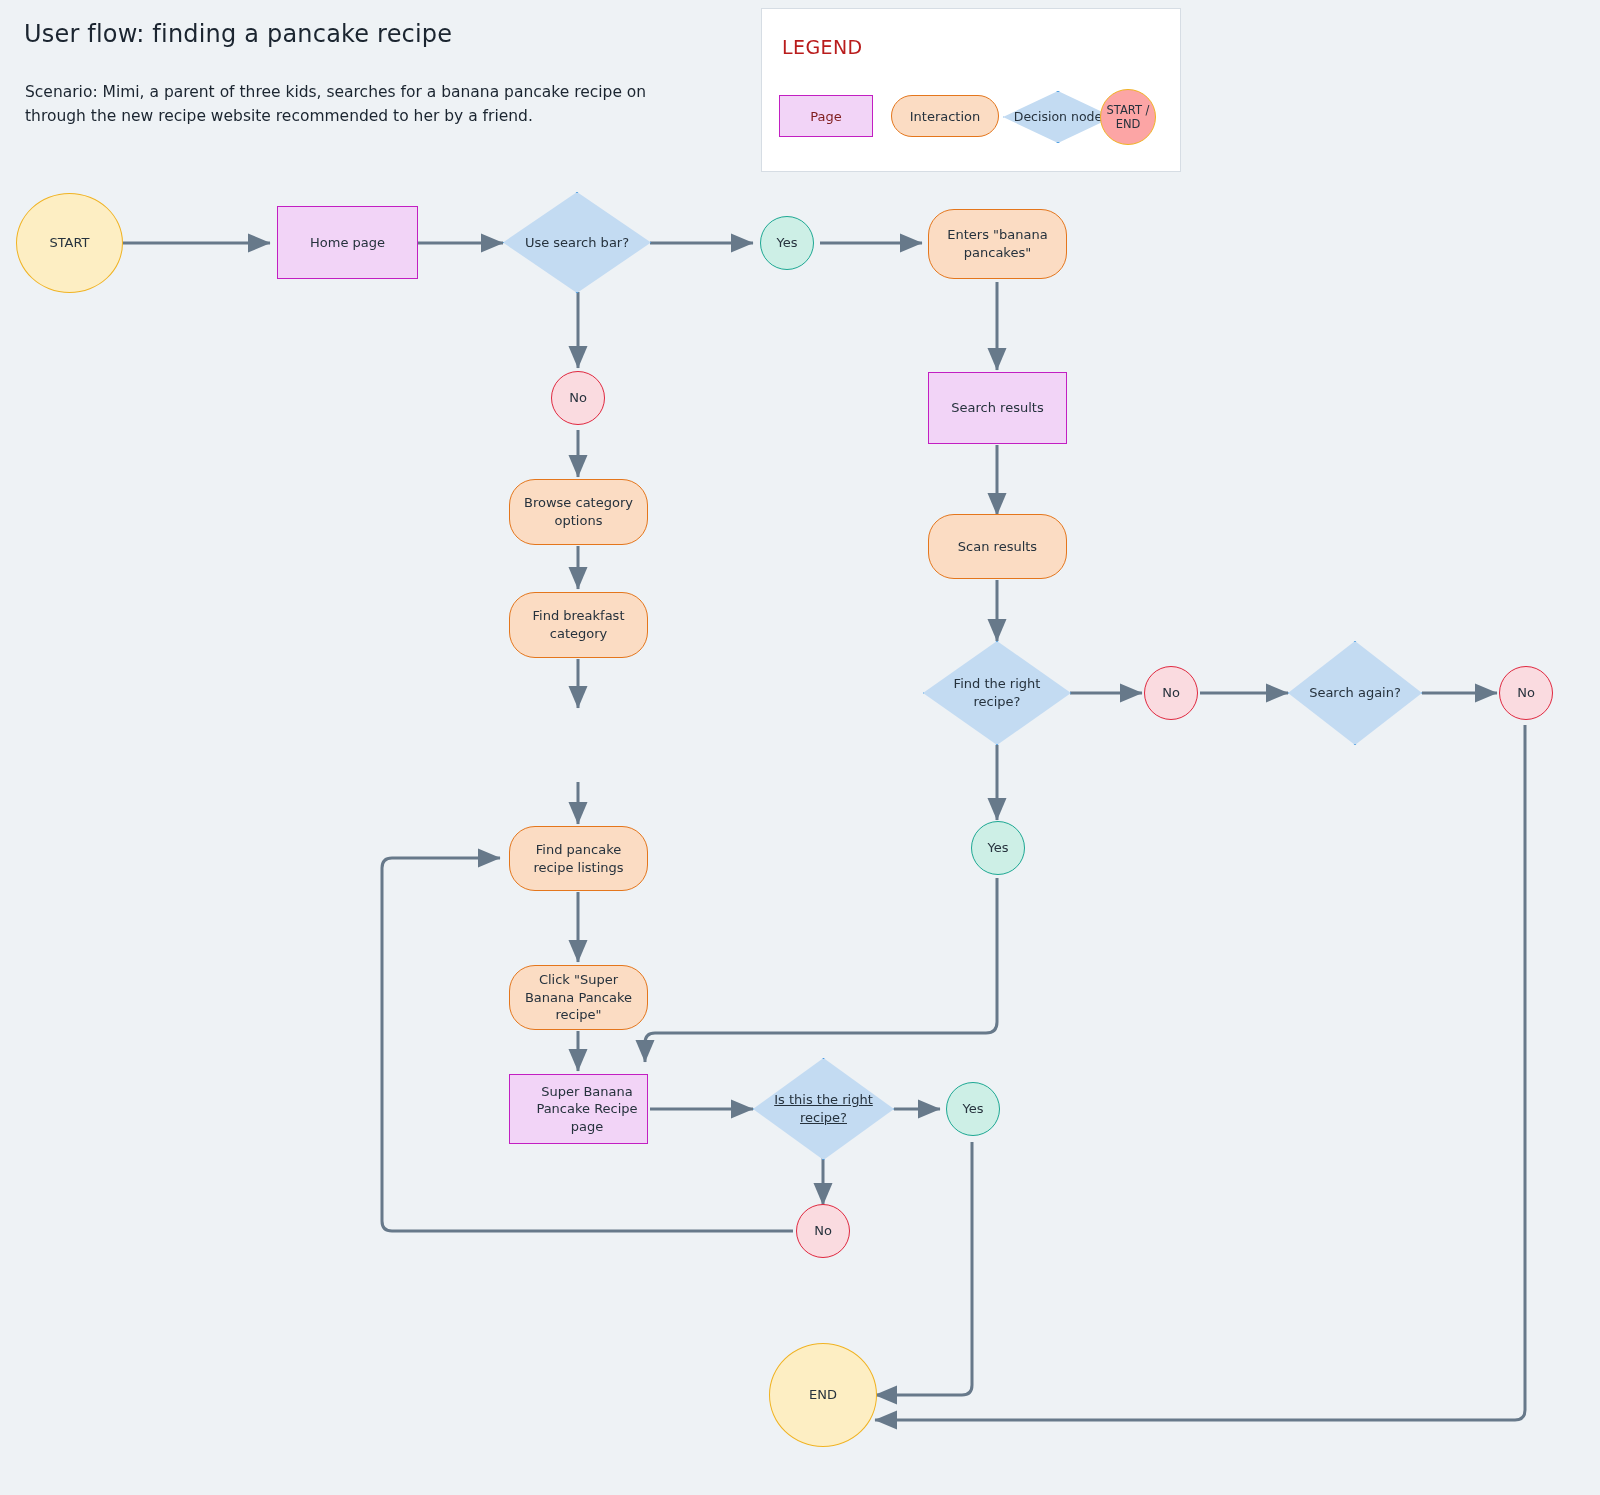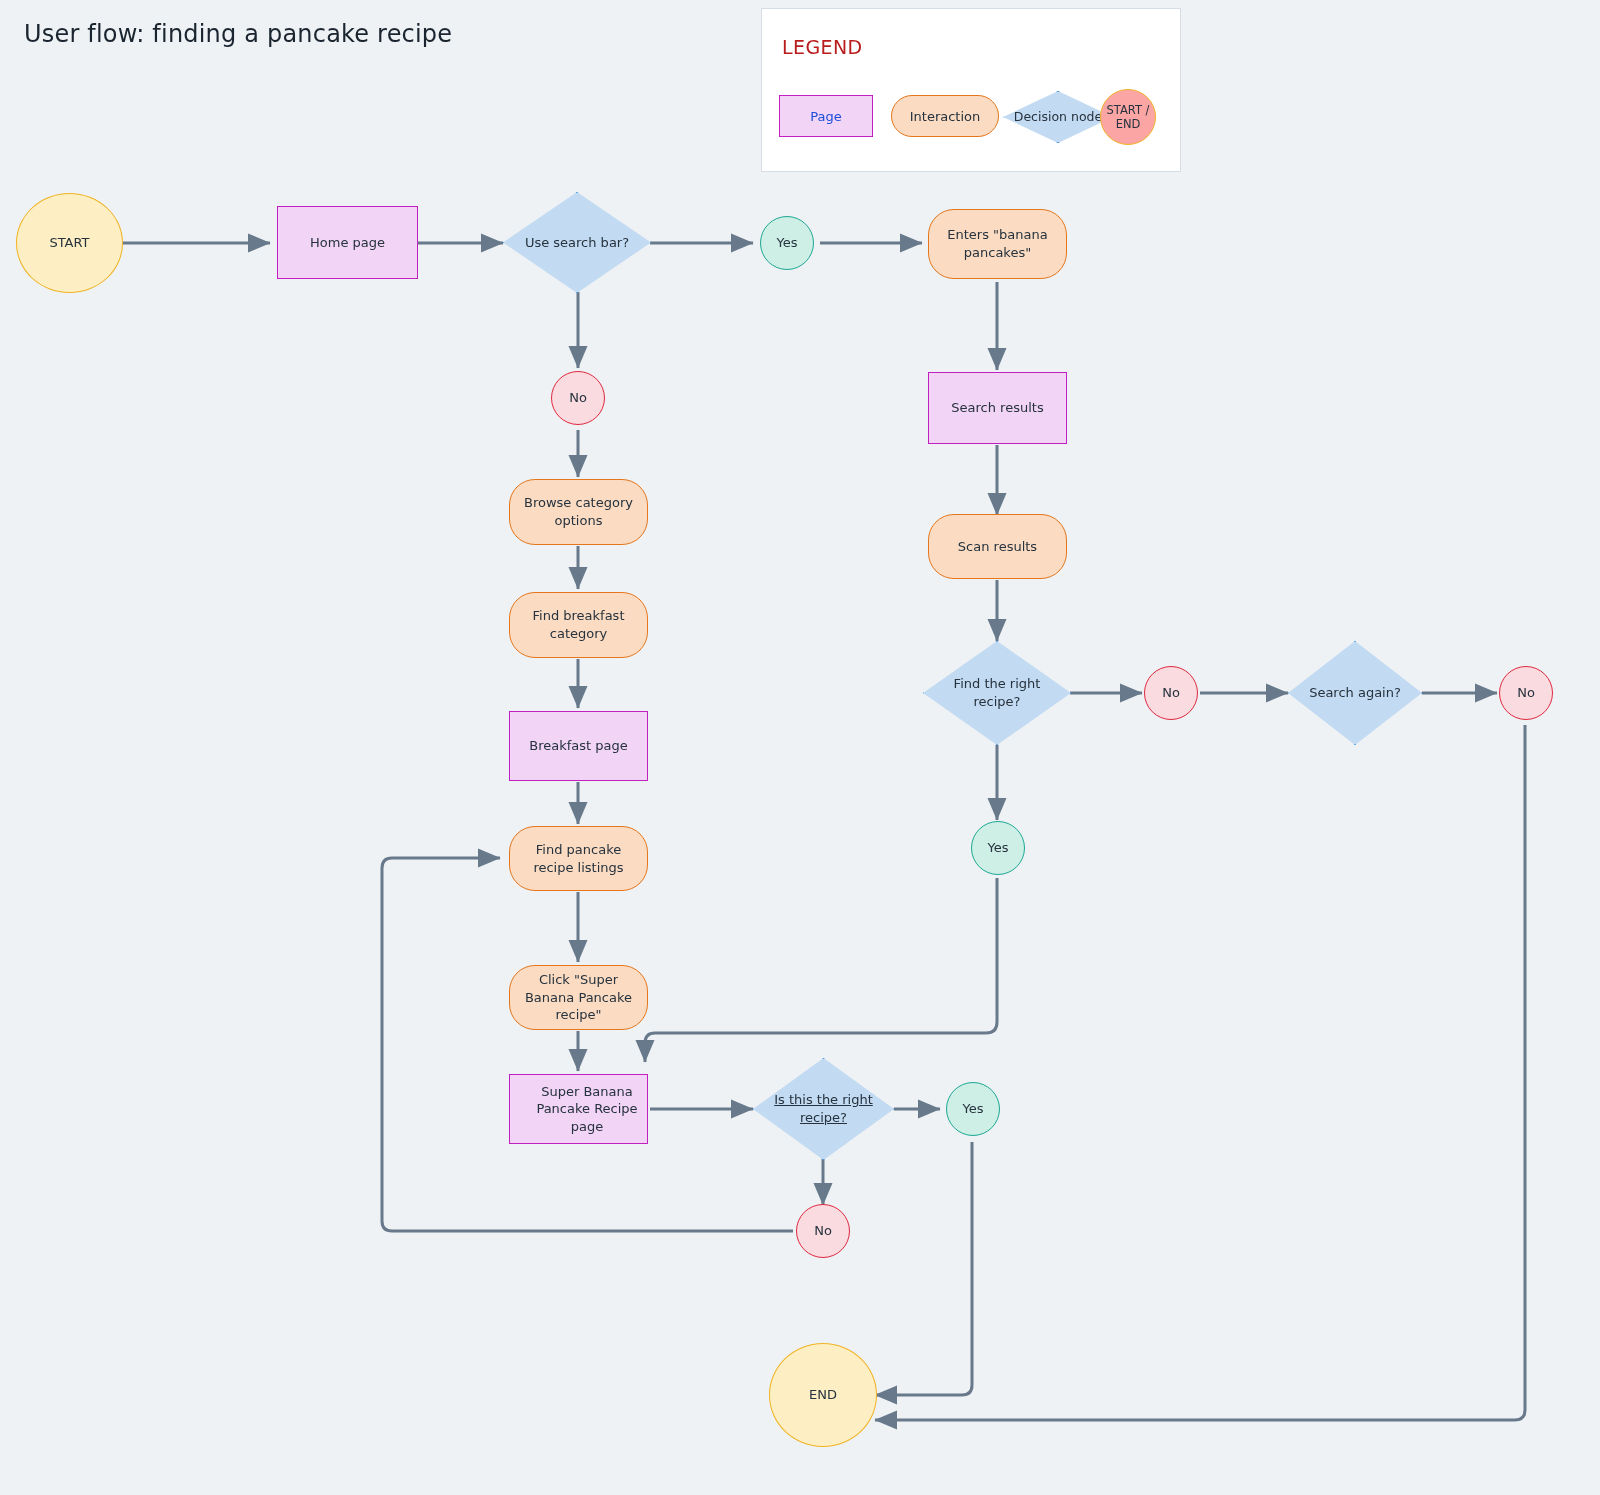--- a/index.html
+++ b/index.html
@@ -30,21 +30,21 @@
     background: #ffffff; border: 1px solid #d6dde4;
   }
   #legend-title {
     position: absolute; left: 20px; top: 27px;
     font-size: 19px; color: #b91c1c; letter-spacing: .4px;
   }
   #lg-page {
     position: absolute; left: 17px; top: 86px; width: 94px; height: 42px;
     background: #f2d4f7; border: 1.6px solid #c21fc2;
     display: flex; align-items: center; justify-content: center;
-    font-size: 13px; color: #1d4ed8;
+    font-size: 13px; color: #7f1d1d;
   }
   #lg-inter {
     position: absolute; left: 129px; top: 86px; width: 108px; height: 42px;
     background: #fbdcc3; border: 1.6px solid #e4761c; border-radius: 21px;
     display: flex; align-items: center; justify-content: center;
     font-size: 13px; color: #26323d;
   }
   #lg-dec-wrap {
     position: absolute; left: 241px; top: 82px; width: 110px; height: 52px;
   }
@@ -91,20 +91,21 @@
 
   
   #wires { position: absolute; left: 0; top: 0; width: 1600px; height: 1495px; z-index: 1; }
 </style>
 </head>
 <body>
 
 <div id="canvas">
 
   <div id="page-title">User flow: finding a pancake recipe</div>
+  <div id="scenario">Scenario: Mimi, a parent of three kids, searches for a banana pancake recipe on through the new recipe website recommended to her by a friend.</div>
 
   <div id="legend-box">
     <div id="legend-title">LEGEND</div>
     <div id="lg-page">
       <span>Page</span>
     </div>
     <div id="lg-inter">
       <span>Interaction</span>
     </div>
     <div id="lg-dec-wrap">
@@ -216,23 +217,20 @@
   </div>
 
   <div class="node n-inter" style="left:509px; top:479px; width:139px; height:66px;">
     <span class="lbl">Browse category options</span>
   </div>
 
   <div class="node n-inter" style="left:509px; top:592px; width:139px; height:66px;">
     <span class="lbl">Find breakfast category</span>
   </div>
 
-  <div class="node n-page" style="left:509px; top:711px; width:139px; height:70px;">
-    <span class="lbl">Breakfast page</span>
-  </div>
 
   <div class="node n-inter" style="left:509px; top:826px; width:139px; height:65px;">
     <span class="lbl">Find pancake recipe listings</span>
   </div>
 
   <div class="node n-inter" style="left:509px; top:965px; width:139px; height:65px;">
     <span class="lbl">Click "Super Banana Pancake recipe"</span>
   </div>
 
   <div class="node n-page" style="left:509px; top:1074px; width:139px; height:70px;padding-left:17px;">

